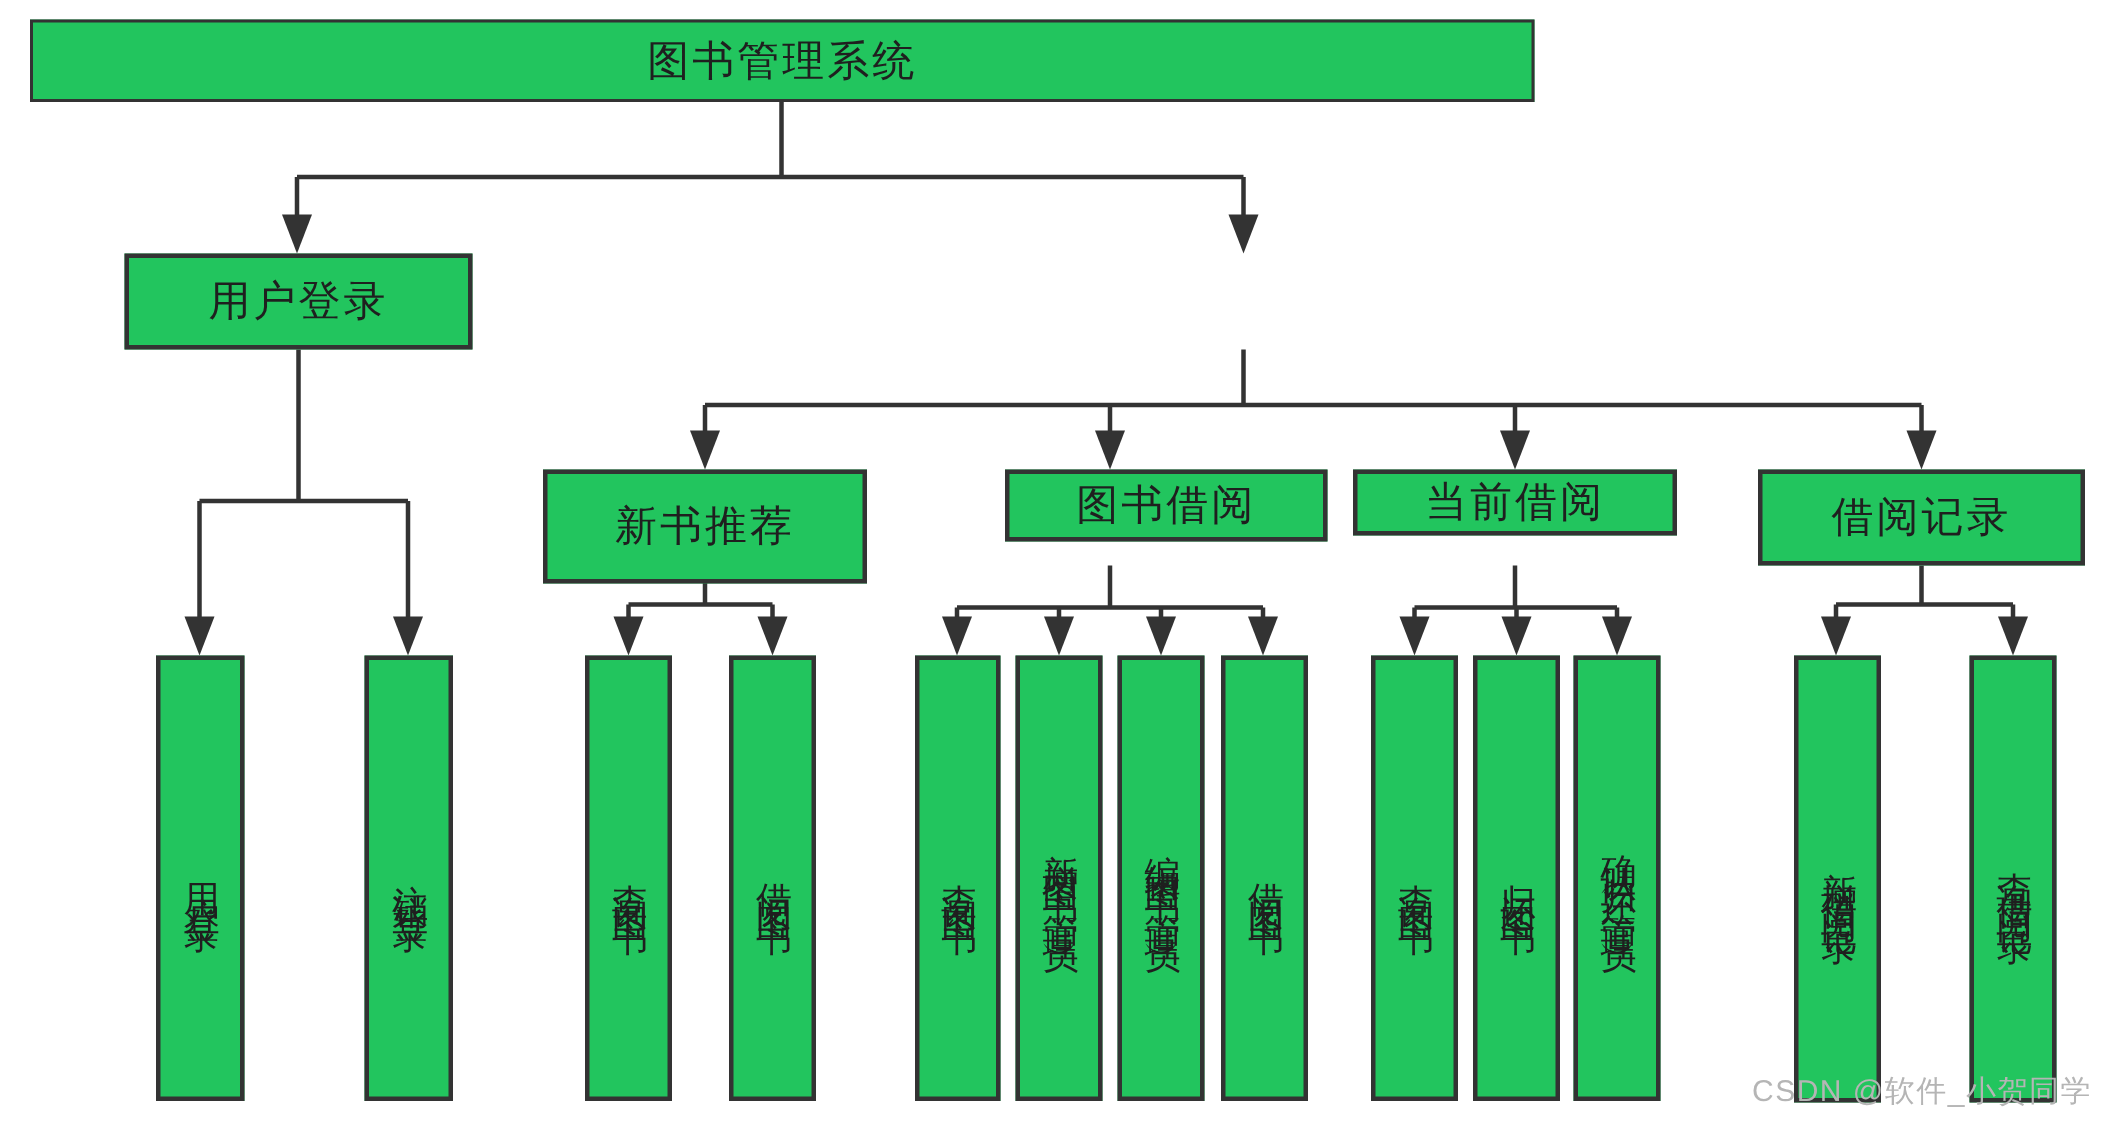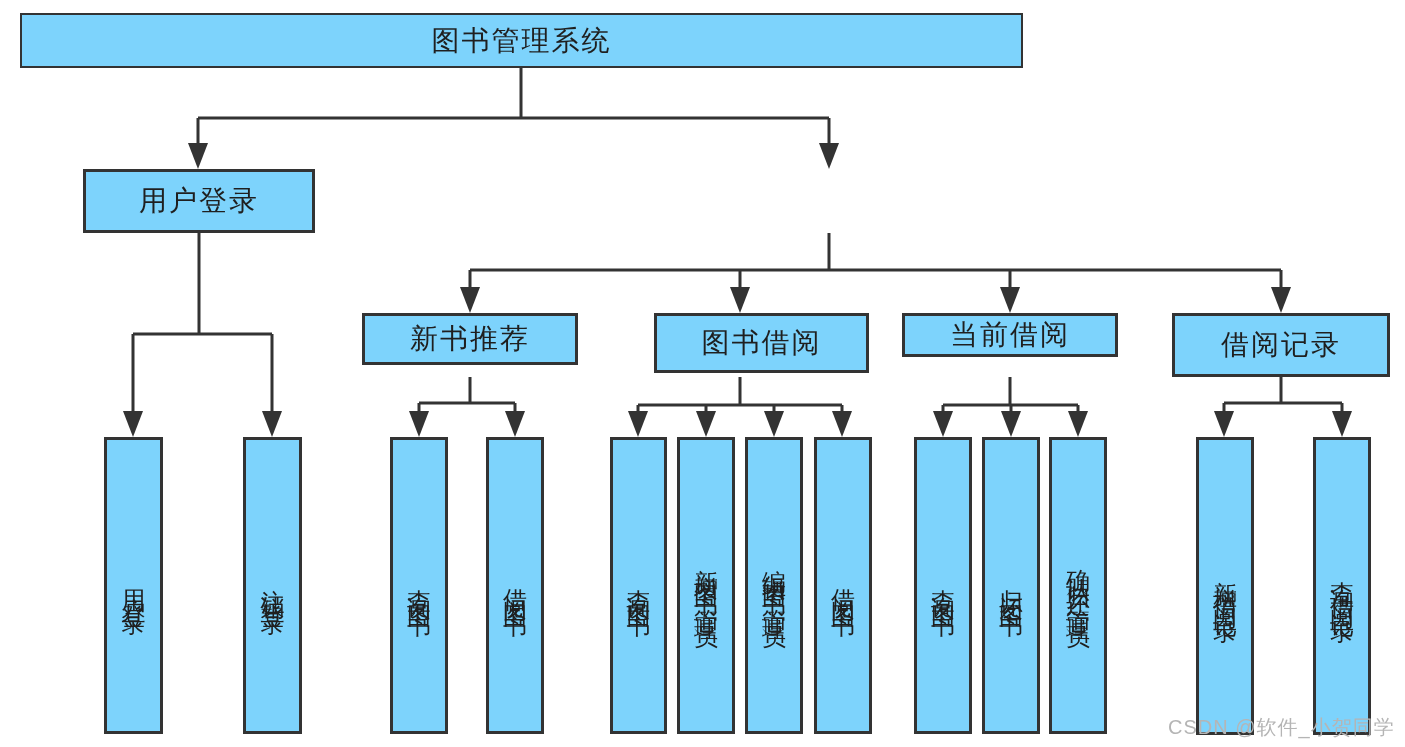--- a/index.html
+++ b/index.html
@@ -16,21 +16,21 @@
     font-family:"Liberation Sans", sans-serif;
     color:var(--text);
     overflow:hidden;
   }
   .connector-svg{position:absolute;left:0;top:0;width:1405px;height:747px;}
   .cline{stroke:var(--line);stroke-width:3;fill:none;}
   .arrowhead{fill:var(--line);stroke:none;}
   .box{
     position:absolute;
     box-sizing:border-box;
-    background:#7dd3fc;
+    background:#22c55e;
     border:3px solid var(--line);
     display:flex;
     align-items:center;
     justify-content:center;
     font-size:28px;
     letter-spacing:2px;
     white-space:nowrap;
   }
   .root{border-width:2px;}
   .leaf{
@@ -96,22 +96,22 @@
         <polygon points="1068,411 1088,411 1078,437" class="arrowhead"></polygon>
         <polygon points="1214,411 1234,411 1224,437" class="arrowhead"></polygon>
         <polygon points="1332,411 1352,411 1342,437" class="arrowhead"></polygon>
       </g>
   </svg>
 
   <div class="box root" style="left:20px;top:13px;width:1003px;height:55px">图书管理系统</div>
 
   <div class="box" style="left:83px;top:169px;width:232px;height:64px">用户登录</div>
 
-  <div class="box" style="left:362px;top:313px;width:216px;height:52px">新书推荐</div>
-  <div class="box" style="left:654px;top:313px;width:215px;height:60px">图书借阅</div>
+  <div class="box" style="left:362px;top:313px;width:216px;height:76px">新书推荐</div>
+  <div class="box" style="left:670px;top:313px;width:215px;height:48px">图书借阅</div>
   <div class="box" style="left:902px;top:313px;width:216px;height:44px">当前借阅</div>
   <div class="box" style="left:1172px;top:313px;width:218px;height:64px">借阅记录</div>
 
   <div class="box leaf" style="left:104px;top:437px;width:59px;height:297px">用户登录</div>
   <div class="box leaf" style="left:243px;top:437px;width:59px;height:297px">注销登录</div>
 
   <div class="box leaf" style="left:390px;top:437px;width:58px;height:297px">查询图书</div>
   <div class="box leaf" style="left:486px;top:437px;width:58px;height:297px">借阅图书</div>
 
   <div class="box leaf" style="left:610px;top:437px;width:57px;height:297px">查询图书</div>

